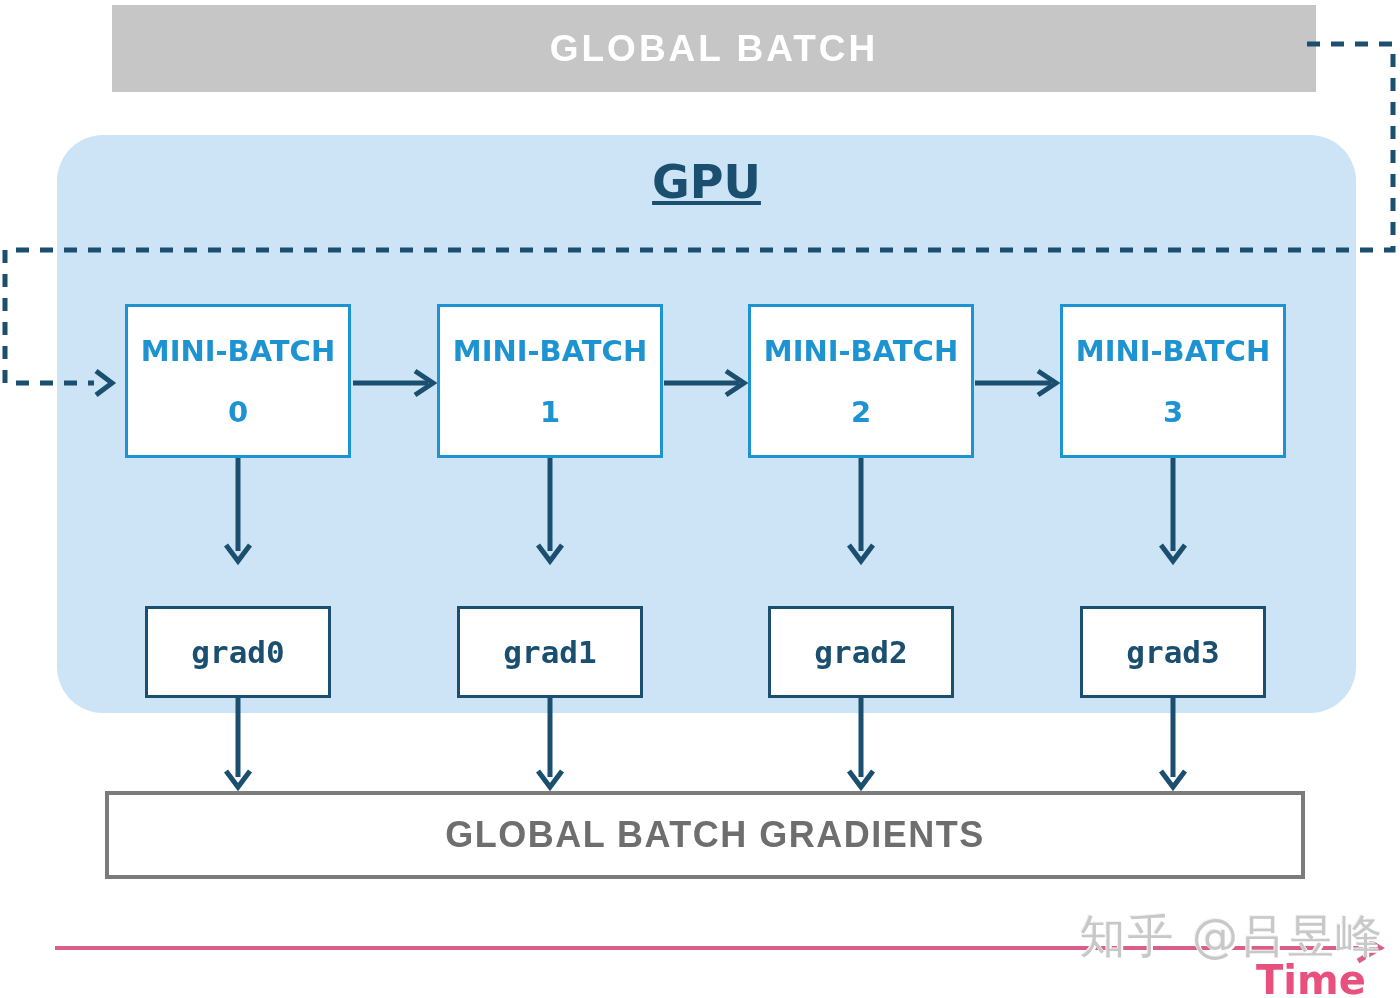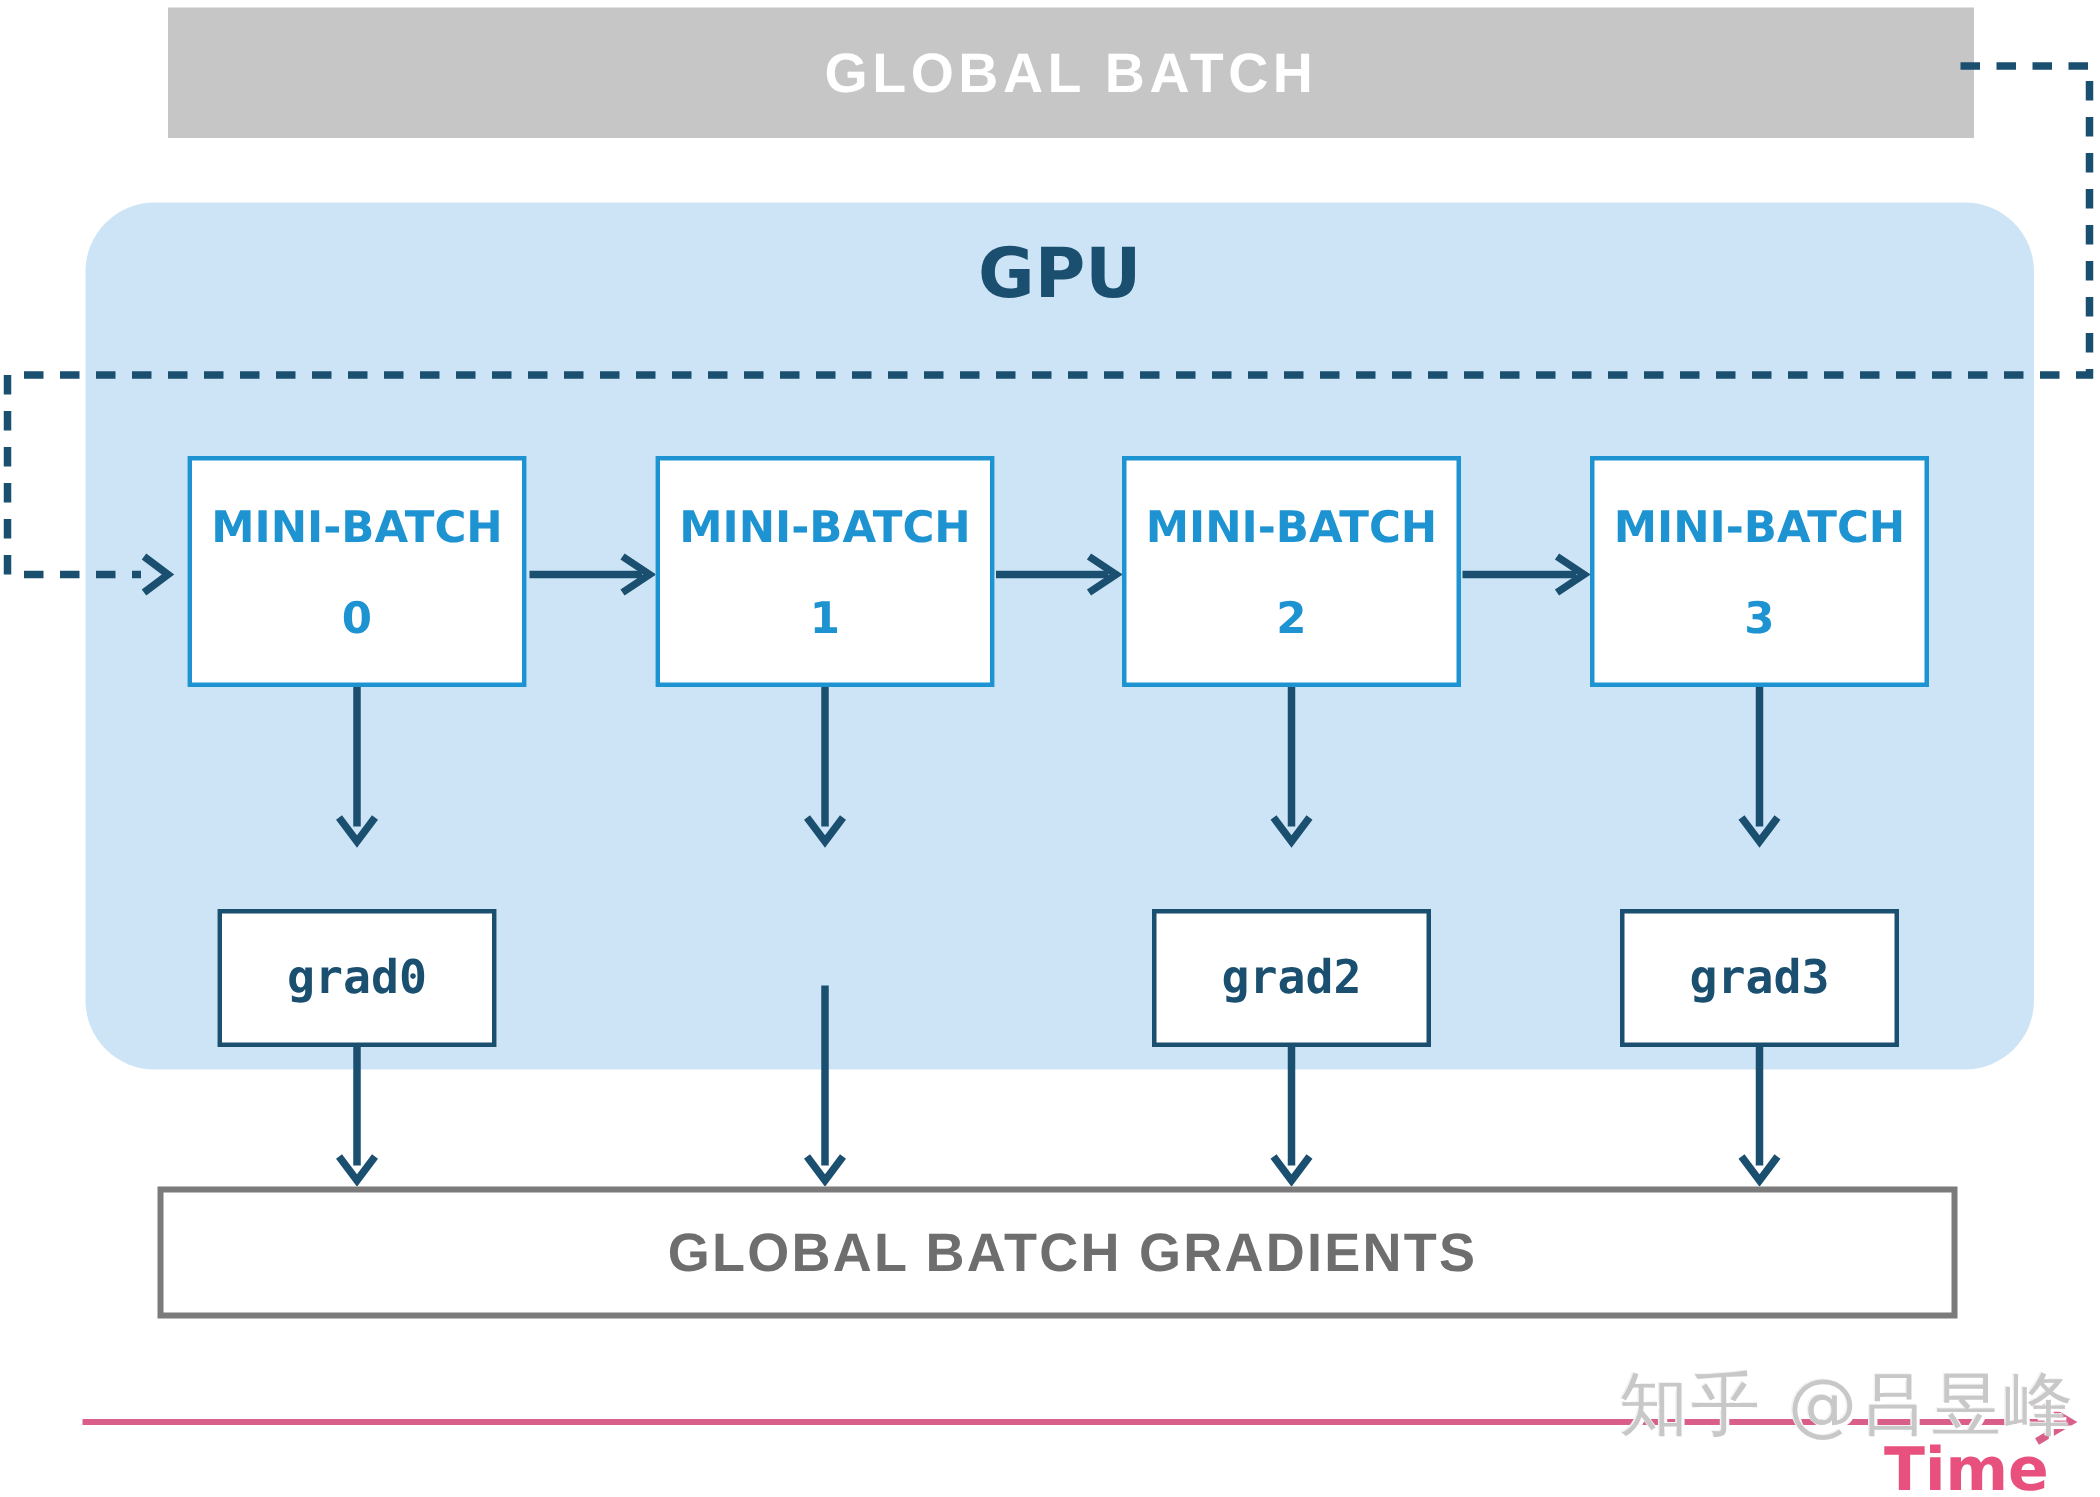--- a/index.html
+++ b/index.html
@@ -27,21 +27,21 @@
     color:#ffffff;font-weight:bold;font-size:37px;letter-spacing:3px;
     font-family:"Liberation Sans","DejaVu Sans",sans-serif;
   }
 
   .gpu-container{
     position:absolute;left:57px;top:135px;width:1299px;height:578px;
     background:var(--gpu-bg);border-radius:46px;z-index:1;
   }
   .gpu-label{
     position:absolute;top:20px;left:0;width:100%;text-align:center;
-    font-size:46px;font-weight:bold;color:var(--dark-navy);
+    font-size:46px;font-weight:bold;color:var(--dark-navy);text-decoration:underline;
   }
 
   .mb-box{
     position:absolute;top:304px;width:226px;height:154px;background:#ffffff;
     border:3px solid var(--bright-blue);z-index:3;
     display:flex;flex-direction:column;align-items:center;justify-content:center;
     color:var(--bright-blue);font-weight:bold;font-size:29px;line-height:46px;gap:15px;
   }
   .grad-box{
     position:absolute;top:565px;width:186px;height:92px;background:#ffffff;
@@ -163,20 +163,23 @@
     <div>2</div>
   </div>
   <div class="mb-box" style="left:1060px">
     <div>MINI-BATCH</div>
     <div>3</div>
   </div>
 
   <div class="grad-box" style="left:145px">
     <span>grad0</span>
   </div>
+  <div class="grad-box" style="left:457px">
+    <span>grad1</span>
+  </div>
   <div class="grad-box" style="left:768px">
     <span>grad2</span>
   </div>
   <div class="grad-box" style="left:1080px">
     <span>grad3</span>
   </div>
 
   <div class="gradients-box">
     <span>GLOBAL BATCH GRADIENTS</span>
   </div>

